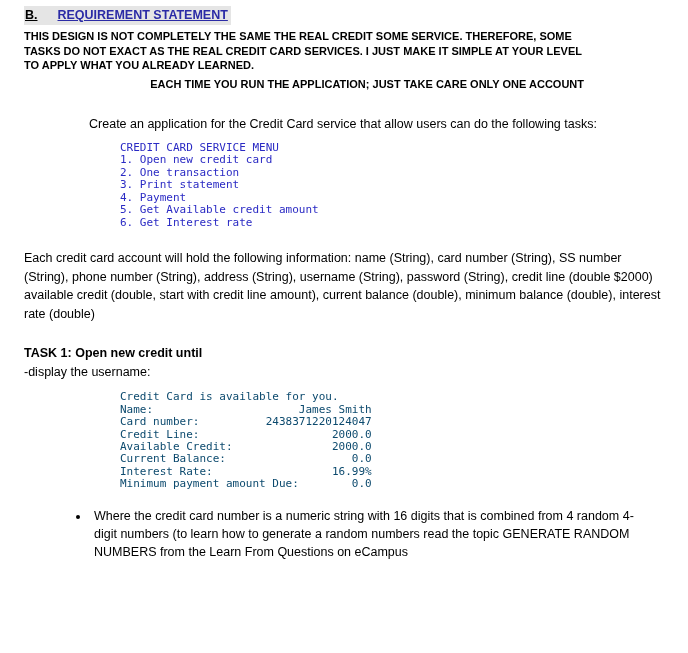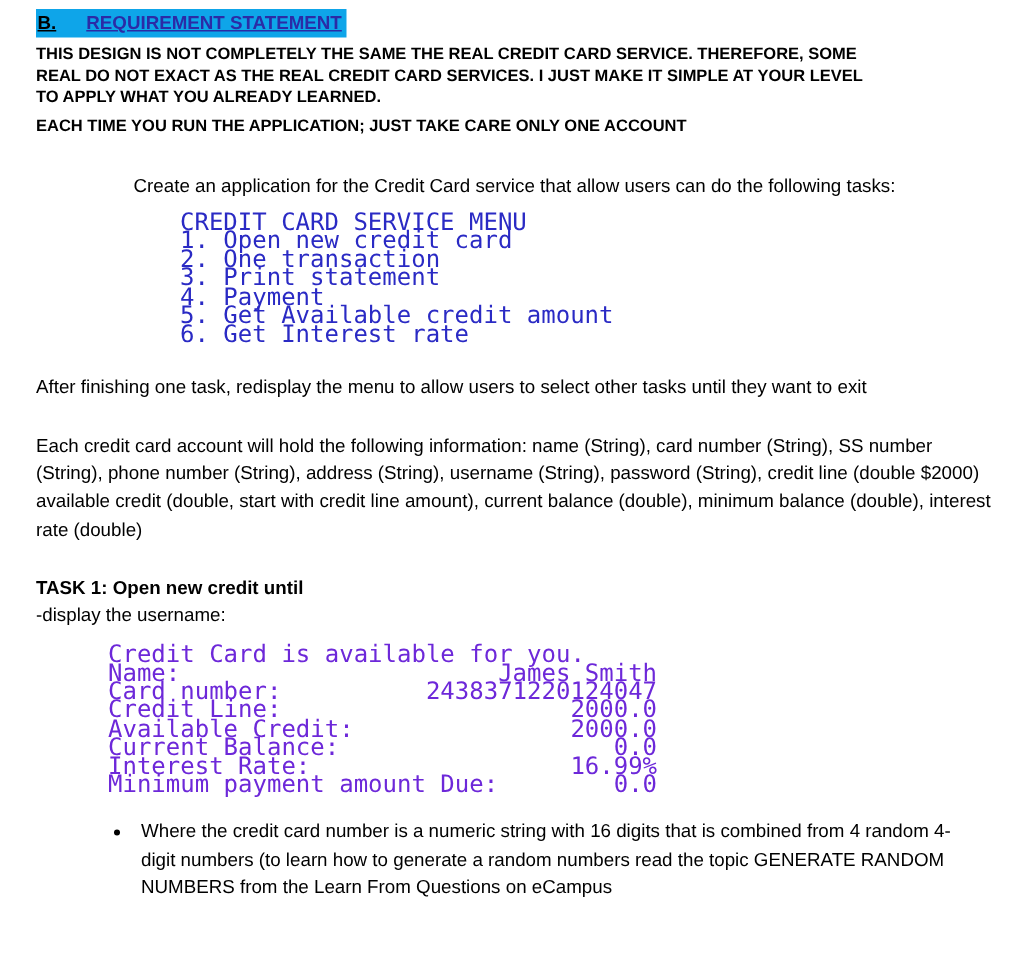--- a/index.html
+++ b/index.html
@@ -19,21 +19,21 @@
     color: #000000;
     line-height: 1.5;
   }
   .heading {
     margin: 0 0 4px 0;
     font-size: 12.5px;
     font-weight: bold;
     line-height: 1.3;
   }
   .heading .hl {
-    background: #0ea5e9;
+    background: #e5e5e5;
     padding: 1px 3px 2px 1px;
     display: inline-block;
   }
   .heading .hb {
     color: #000000;
     margin-right: 20px;
     text-decoration: underline;
   }
   .heading .ht {
     color: #2b2ba6;
@@ -41,40 +41,40 @@
   }
   p.caps {
     margin: 0;
     font-weight: bold;
     font-size: 11px;
     line-height: 1.32;
     max-width: 560px;
   }
   p.caps.note {
     margin-top: 4px;
+    text-align: right;
   }
   p.body {
     margin: 0;
     line-height: 1.5;
   }
   .sp-lg { margin-top: 24px !important; text-align: center; }
   .sp-md { margin-top: 20px !important; }
   pre.code {
     font-family: "DejaVu Sans Mono", "Liberation Mono", monospace;
-    font-size: 16px;
+    font-size: 11px;
     line-height: 12.4px;
     margin: 8px 0 0 96px;
     white-space: pre;
   }
   pre.code.menu {
     color: #2a2ac4;
   }
   pre.code.output {
-    color: #6d28d9;
-    margin-left: 48px;
+    color: #0c4a6e;
     margin-top: 10px;
   }
   p.task-title {
     margin: 0;
     font-weight: bold;
   }
   ul.bullets {
     margin: 16px 0 0 0;
     padding-left: 66px;
     list-style: disc outside;
@@ -88,34 +88,33 @@
 </style>
 </head>
 <body>
 
 <div class="page">
 
   <h2 class="heading">
     <span class="hl"><span class="hb">B.</span><span class="ht">REQUIREMENT STATEMENT</span></span>
   </h2>
 
-  <p class="caps">THIS DESIGN IS NOT COMPLETELY THE SAME THE REAL CREDIT CARD SERVICE. THEREFORE, SOME REAL DO NOT EXACT AS THE REAL CREDIT CARD SERVICES. I JUST MAKE IT SIMPLE AT YOUR LEVEL TO APPLY WHAT YOU ALREADY LEARNED.</p>
+  <p class="caps">THIS DESIGN IS NOT COMPLETELY THE SAME THE REAL CREDIT SOME SERVICE. THEREFORE, SOME TASKS DO NOT EXACT AS THE REAL CREDIT CARD SERVICES. I JUST MAKE IT SIMPLE AT YOUR LEVEL TO APPLY WHAT YOU ALREADY LEARNED.</p>
   <p class="caps note">EACH TIME YOU RUN THE APPLICATION; JUST TAKE CARE ONLY ONE ACCOUNT</p>
 
   <p class="body sp-lg">Create an application for the Credit Card service that allow users can do the following tasks:</p>
 
   <pre class="code menu">CREDIT CARD SERVICE MENU
 1. Open new credit card
 2. One transaction
 3. Print statement
 4. Payment
 5. Get Available credit amount
 6. Get Interest rate</pre>
 
-  <p class="body sp-md">After finishing one task, redisplay the menu to allow users to select other tasks until they want to exit</p>
 
   <p class="body sp-md">Each credit card account will hold the following information: name (String), card number (String), SS number (String), phone number (String), address (String), username (String), password (String), credit line (double $2000) available credit (double, start with credit line amount), current balance (double), minimum balance (double), interest rate (double)</p>
 
 
   <p class="task-title sp-md">TASK 1: Open new credit until</p>
   <p class="body">-display the username:</p>
 
   <pre class="code output">Credit Card is available for you.
 Name:                      James Smith
 Card number:          2438371220124047

